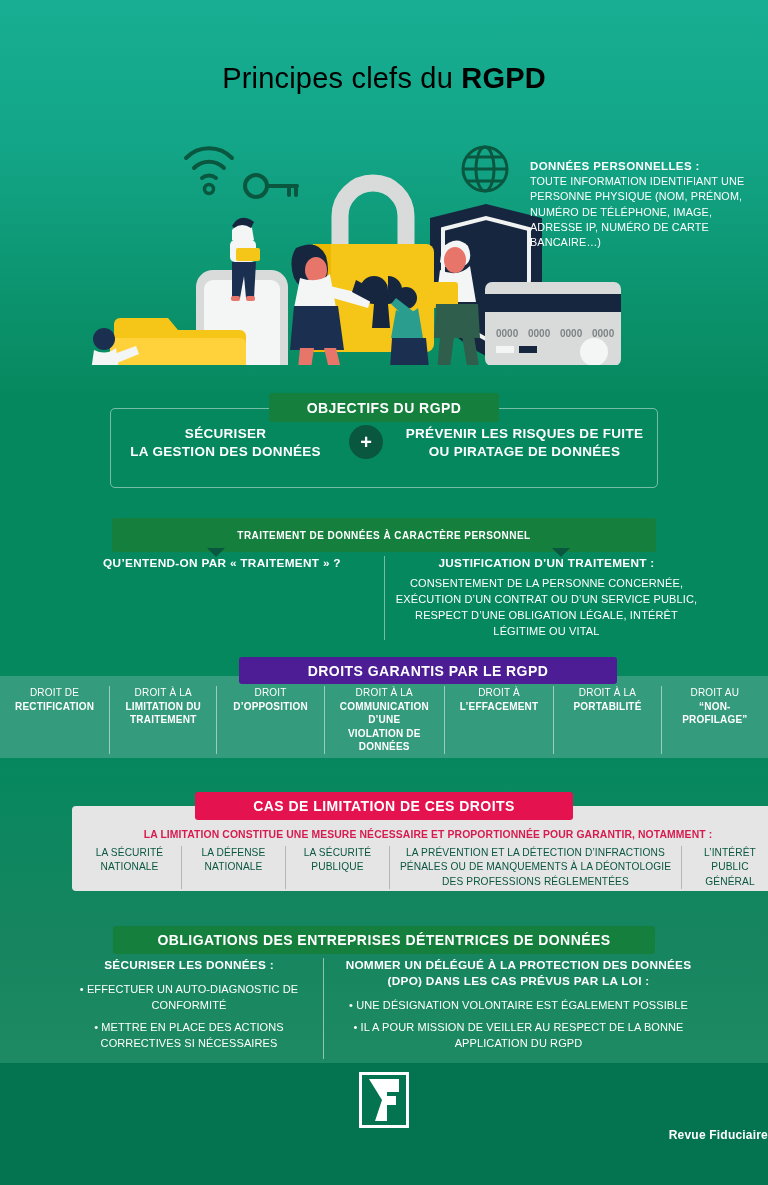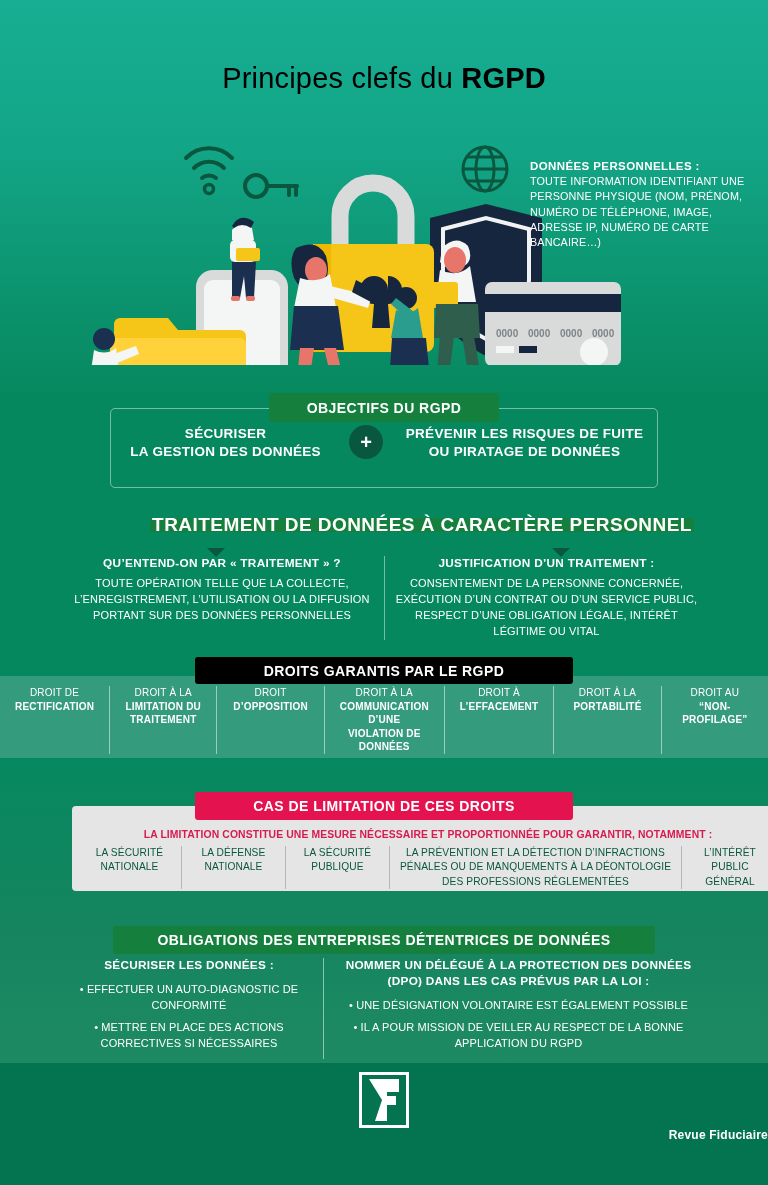--- a/index.html
+++ b/index.html
@@ -37,42 +37,42 @@
   .pd-h { font-size:11.5px; font-weight:700; letter-spacing:.4px; margin-bottom:2px; }
   .pd-b { font-size:10.8px; font-weight:400; line-height:1.42; letter-spacing:.15px; }
 
   
   .pill {
     position:absolute; text-align:center; color:#fff; font-weight:700;
     letter-spacing:.45px; border-radius:3px; z-index:5;
     display:flex; align-items:center; justify-content:center;
   }
   .pill-dark { background:#15803d; }
-  .pill-lime { background:#000000; }
+  .pill-lime { background:#4c1d95;margin-left:44px; }
   .pill-pink { background:#E4134F; }
 
   
   .obj-box {
     position:absolute; left:110px; top:408px; width:548px; height:80px;
     border:1px solid rgba(255,255,255,.45); border-radius:5px;
   }
   .obj-pill { left:269px; top:393px; width:230px; height:29px; font-size:14px; }
   .obj-row { position:absolute; left:110px; top:425px; width:548px; height:52px;
              display:flex; align-items:flex-start; justify-content:center; }
   .obj-col { font-size:13.5px; font-weight:700; line-height:1.35; text-align:center; letter-spacing:.3px; }
   .obj-col.l { width:232px; }
   .obj-col.r { width:268px; }
   .obj-plus {
     width:34px; height:34px; border-radius:50%; background:#0A5740;
     margin:0 8px; display:flex; align-items:center; justify-content:center;
     font-size:20px; font-weight:700; line-height:1; color:#fff;
   }
 
   
-  .tr-pill { left:112px; top:518px; width:544px; height:14px; font-size:19px;margin-left:38px; }
+  .tr-pill { left:112px; top:518px; width:544px; height:34px; font-size:10px; }
   .tr-wrap { position:absolute; left:60px; top:556px; width:648px; display:flex; }
   .tr-col { width:50%; text-align:center; padding:0 8px; position:relative; }
   .tr-col.right { border-left:1px solid rgba(255,255,255,.45); }
   .tr-h { font-size:11.8px; font-weight:700; letter-spacing:.3px; margin-bottom:6px; }
   .tr-b { font-size:11px; line-height:1.45; letter-spacing:.15px; }
   .notch { position:absolute; top:548px; width:0; height:0;
            border-left:9px solid transparent; border-right:9px solid transparent;
            border-top:9px solid #0A5740; z-index:6; }
   .notch-l { left:207px; }
   .notch-r { left:552px; }
@@ -268,21 +268,20 @@
       <div>OU PIRATAGE DE DONNÉES</div>
     </div>
   </div>
 
   <div class="pill pill-dark tr-pill">TRAITEMENT DE DONNÉES À CARACTÈRE PERSONNEL</div>
   <div class="notch notch-l"></div>
   <div class="notch notch-r"></div>
   <div class="tr-wrap">
     <div class="tr-col left">
       <div class="tr-h">QU’ENTEND-ON PAR « TRAITEMENT » ?</div>
-      <div class="tr-b">TOUTE OPÉRATION TELLE QUE LA COLLECTE, L’ENREGISTREMENT, L’UTILISATION OU LA DIFFUSION PORTANT SUR DES DONNÉES PERSONNELLES</div>
     </div>
     <div class="tr-col right">
       <div class="tr-h">JUSTIFICATION D’UN TRAITEMENT :</div>
       <div class="tr-b">CONSENTEMENT DE LA PERSONNE CONCERNÉE, EXÉCUTION D’UN CONTRAT OU D’UN SERVICE PUBLIC, RESPECT D’UNE OBLIGATION LÉGALE, INTÉRÊT LÉGITIME OU VITAL</div>
     </div>
   </div>
 
   <div class="pill pill-lime dr-pill">DROITS GARANTIS PAR LE RGPD</div>
   <div class="dr-wrap">
     <div class="dr-col">

